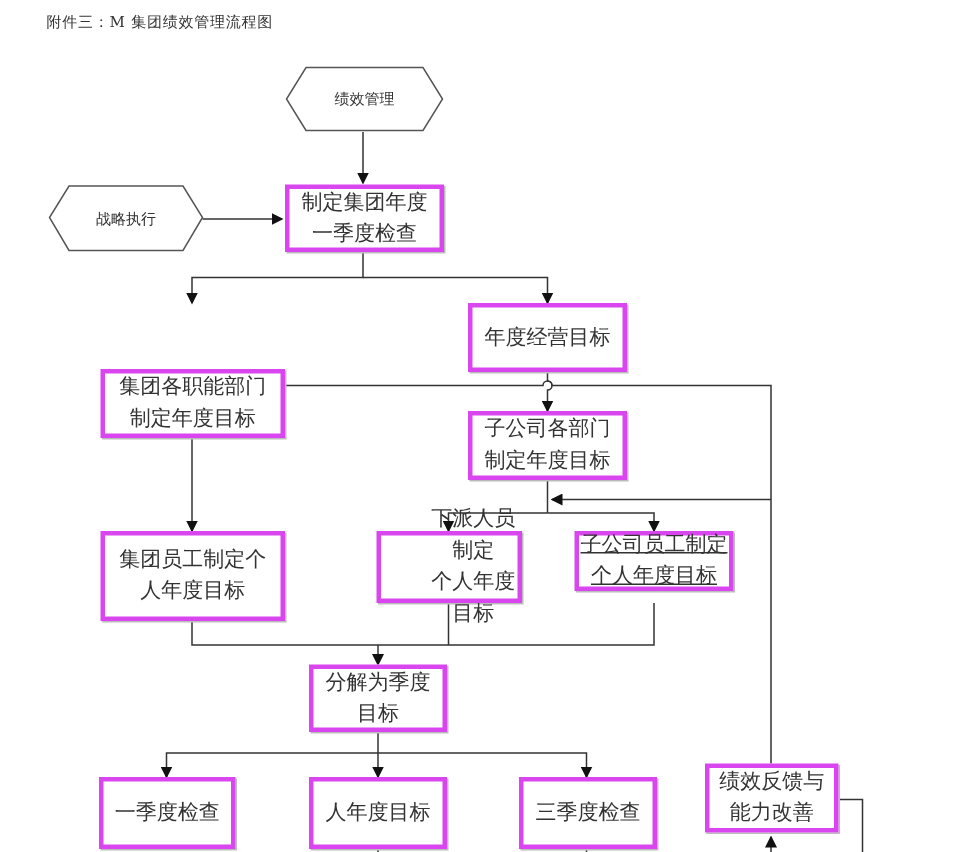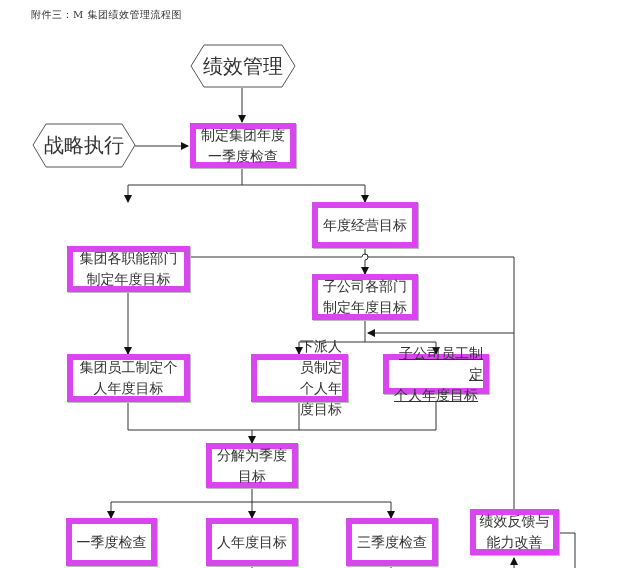--- a/index.html
+++ b/index.html
@@ -1,24 +1,24 @@
 <!DOCTYPE html>
 <html><head>
 <meta charset="utf-8">
 <style>
   html, body { margin: 0; padding: 0; background: #ffffff; }
   body { width: 638px; height: 568px; position: relative; overflow: hidden;
          font-family: "DejaVu Serif", "Liberation Serif", serif; color: #222; }
   .title { position: absolute; left: 31px; top: 8px; font-size: 10px; letter-spacing: 0.5px; color: #333; }
   svg.wires { position: absolute; left: 0; top: 0; }
-  .node { position: absolute; box-sizing: border-box; border: 6px solid #d946ef;
-          background: #fff; font-size: 14px; line-height: 21px; text-align: right;
+  .node { position: absolute; box-sizing: border-box; border: 3px solid #d946ef;
+          background: #fff; font-size: 14px; line-height: 21px; text-align: center;
           display: flex; flex-direction: column; align-items: center; justify-content: center;
           color: #333; box-shadow: 1px 1px 0 #bbb; }
-  .hex { position: absolute; font-size: 20px; color: #333; display: flex;
+  .hex { position: absolute; font-size: 10px; color: #333; display: flex;
          align-items: center; justify-content: center; }
   .hex span { position: relative; z-index: 2; }
   .hex svg { position: absolute; left: 0; top: 0; z-index: 1; }
 </style>
 </head>
 <body>
 
 <div class="title">附件三：M 集团绩效管理流程图</div>
 
 <svg class="wires" width="638" height="568">
@@ -91,21 +91,21 @@
 
 <div class="node" style="left:312px;top:202px;width:106px;height:46px;">
   <div>年度经营目标</div>
 </div>
 
 <div class="node" style="left:312px;top:274px;width:106px;height:46px;">
   <div>子公司各部门</div>
   <div>制定年度目标</div>
 </div>
 
-<div class="node" style="left:67px;top:354px;width:123px;height:48px;">
+<div class="node" style="left:67px;top:354px;width:123px;height:60px;">
   <div>集团员工制定个</div>
   <div>人年度目标</div>
 </div>
 
 <div class="node" style="left:251px;top:354px;width:97px;height:48px;padding-left:32px;">
   <div>下派人员制定</div>
   <div>个人年度目标</div>
 </div>
 
 <div class="node" style="left:383px;top:354px;width:106px;height:40px;text-decoration:underline;">

